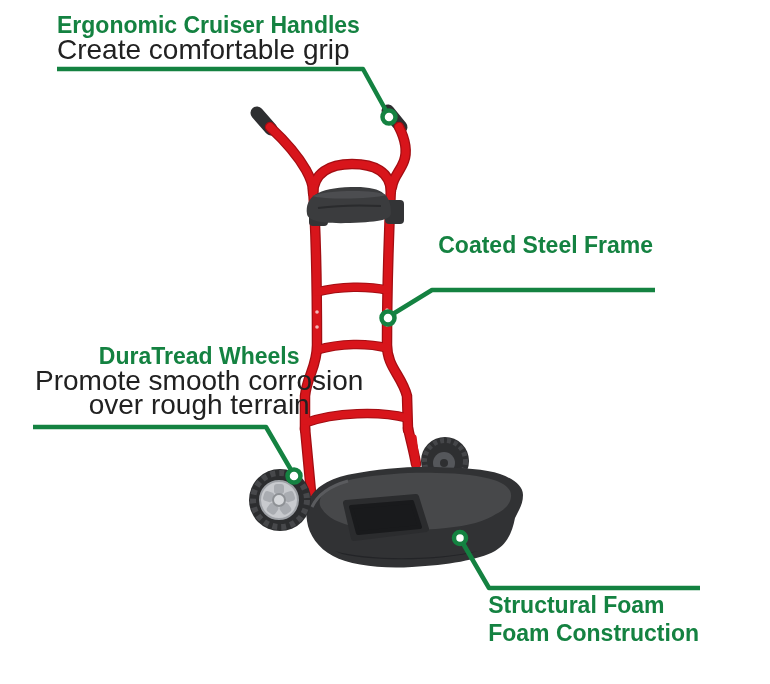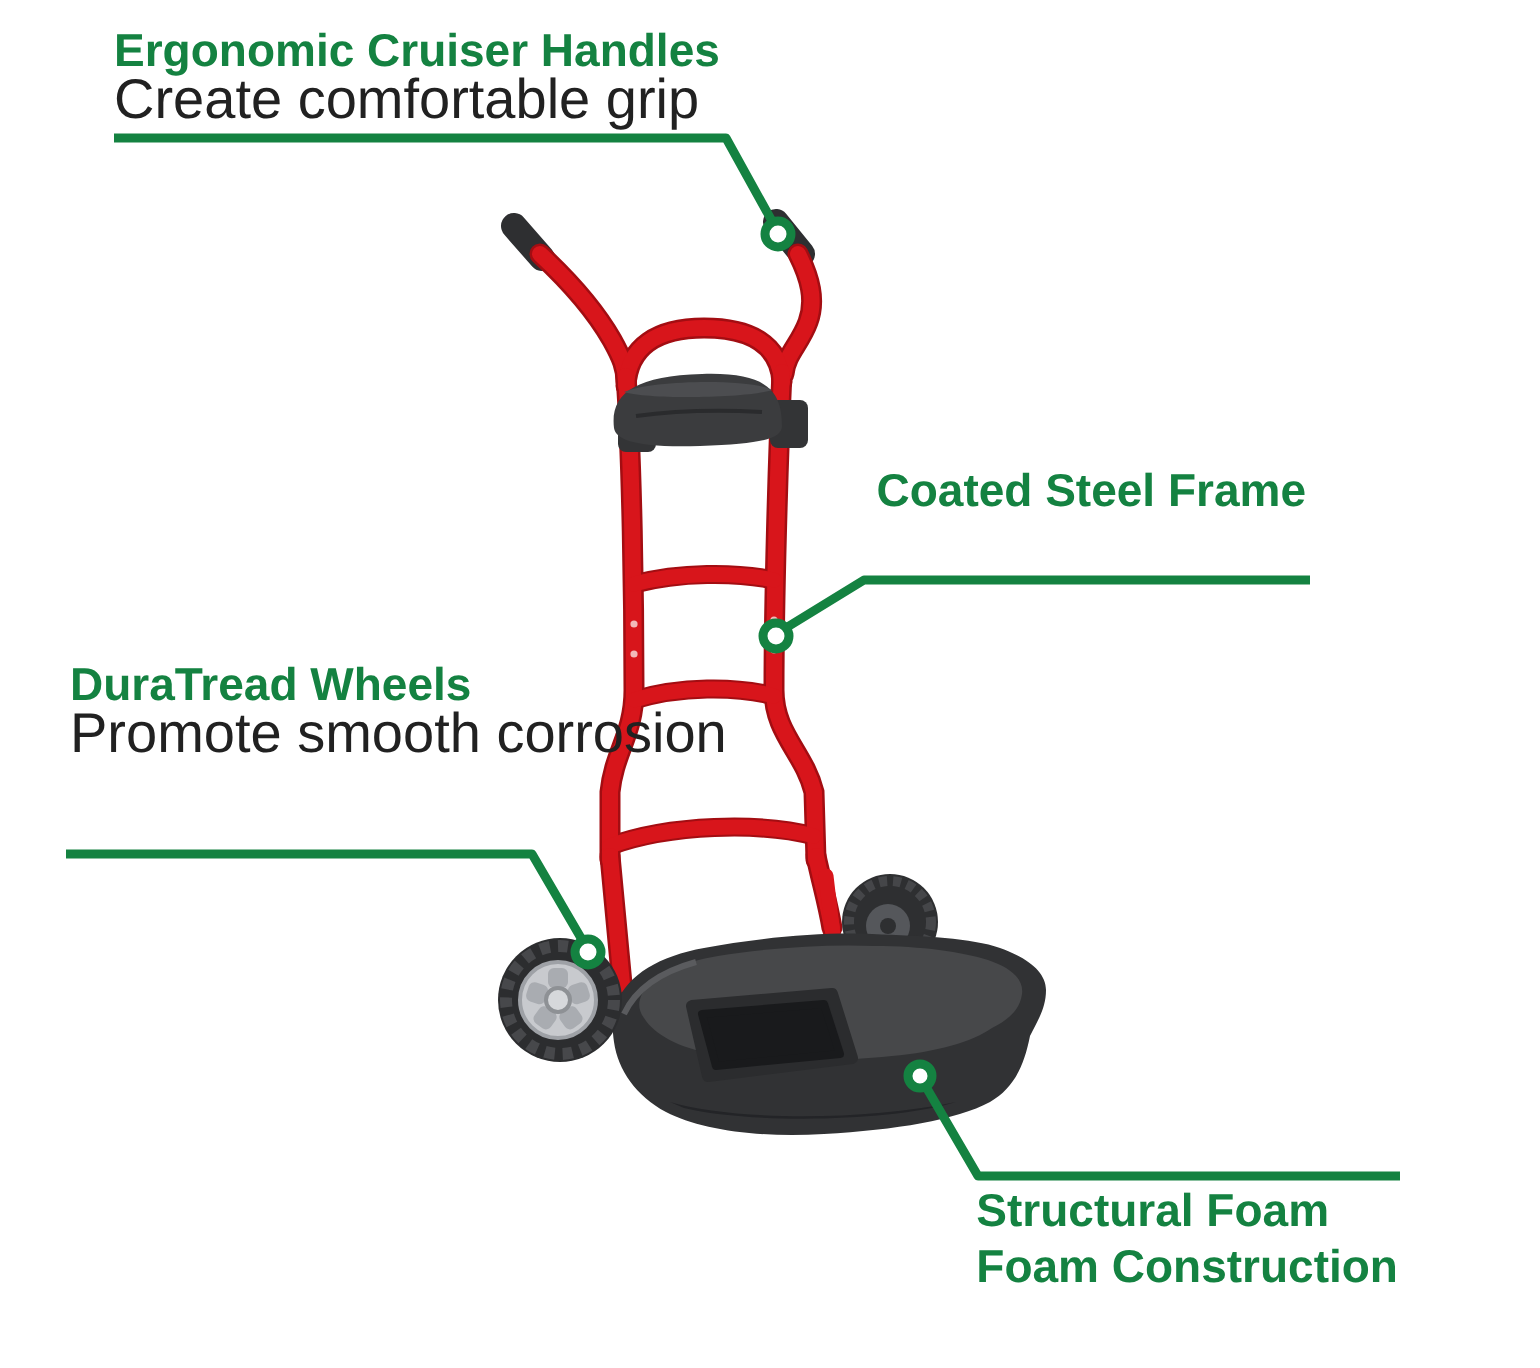--- a/index.html
+++ b/index.html
@@ -16,21 +16,21 @@
     position:relative;width:770px;height:684px;overflow:hidden;
     background:var(--background);
     font-family:"Liberation Sans","DejaVu Sans",sans-serif;
   }
   .stage{position:absolute;left:0;top:0;width:770px;height:684px;}
   .callout{position:absolute;}
   .c-title{font-size:23px;font-weight:700;color:var(--accent_green);line-height:26px;white-space:nowrap;}
   .c-sub{font-size:28px;font-weight:400;color:var(--text_dark);line-height:24px;white-space:nowrap;}
   #c1{left:57px;top:12px;text-align:left;}
   #c2{right:117px;top:232px;text-align:left;}
-  #c3{left:35px;top:329px;text-align:left;}
+  #c3{left:35px;top:343px;text-align:center;}
   #c4{right:71px;top:591px;text-align:left;}
   #c4 .c-title{line-height:28px;}
   
   .co-line{fill:none;stroke:var(--accent_green);stroke-width:4.5;stroke-linejoin:round;stroke-linecap:butt;}
   .co-marker{fill:var(--marker_fill);stroke:var(--accent_green);stroke-width:4.5;}
   
   .tube-outline{fill:none;stroke:var(--frame_red_dark);stroke-width:10.5;stroke-linecap:round;}
   .tube{fill:none;stroke:var(--frame_red);stroke-width:8;stroke-linecap:round;}
   .bar-outline{fill:none;stroke:var(--frame_red_dark);stroke-width:9.5;stroke-linecap:round;}
   .bar{fill:none;stroke:var(--frame_red);stroke-width:7.5;stroke-linecap:round;}
@@ -139,20 +139,21 @@
     <div class="c-sub">Create comfortable grip</div>
   </div>
 
   <div class="callout" id="c2">
     <div class="c-title">Coated Steel Frame</div>
   </div>
 
   <div class="callout" id="c3">
     <div class="c-title">DuraTread Wheels</div>
     <div class="c-sub">Promote smooth corrosion</div>
+    <div class="c-sub">over rough terrain</div>
   </div>
 
   <div class="callout" id="c4">
     <div class="c-title">Structural Foam</div>
     <div class="c-title">Foam Construction</div>
   </div>
 
 </div>
 
 </body></html>

